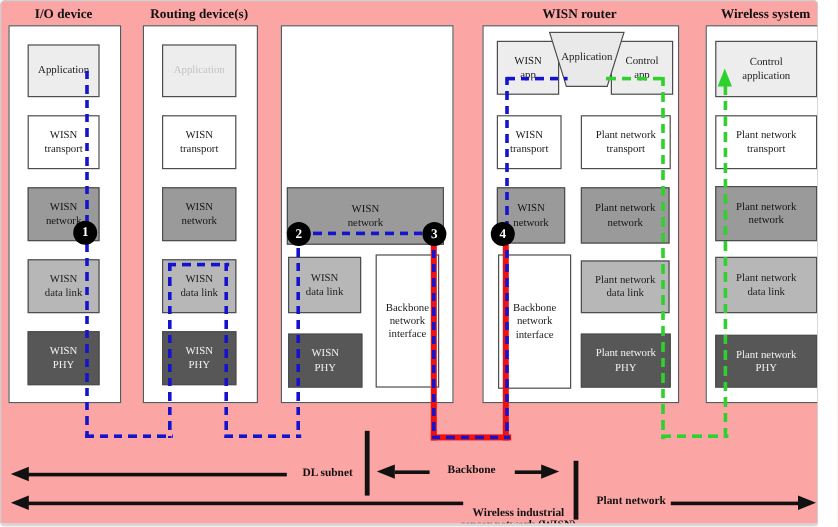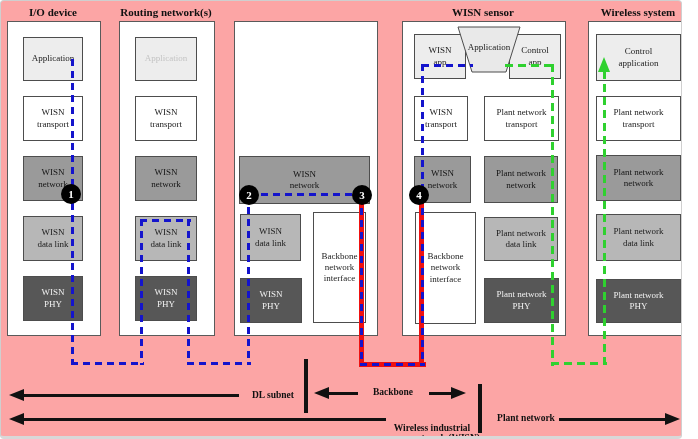--- a/index.html
+++ b/index.html
@@ -38,22 +38,22 @@
   .tri-r{position:absolute;width:0;height:0;border-top:6px solid transparent;border-bottom:6px solid transparent;border-left:15px solid #111;z-index:4;}
   .tri-u{position:absolute;width:0;height:0;border-left:6px solid transparent;border-right:6px solid transparent;border-bottom:15px solid #2fd12f;z-index:6;}
   .flabel{position:absolute;font-weight:bold;font-size:9.5px;color:#111;white-space:pre-line;text-align:center;z-index:5;}
 </style>
 </head>
 <body>
 
 <div id="canvas">
 
   <div class="coltitle" style="left:6px;width:92px;">I/O device</div>
-  <div class="coltitle" style="left:118px;width:94px;">Routing network(s)</div>
-  <div class="coltitle" style="left:401px;width:162px;">WISN sensor</div>
+  <div class="coltitle" style="left:118px;width:94px;">Routing device(s)</div>
+  <div class="coltitle" style="left:401px;width:162px;">WISN router</div>
   <div class="coltitle" style="left:587px;width:100px;">Wireless system</div>
 
   <div class="outer" style="left:6px;top:20px;width:92px;height:313px;"></div>
   <div class="outer" style="left:118px;top:20px;width:94px;height:313px;"></div>
   <div class="outer" style="left:233px;top:20px;width:142px;height:313px;"></div>
   <div class="outer" style="left:401px;top:20px;width:162px;height:313px;"></div>
   <div class="outer" style="left:587px;top:20px;width:100px;height:313px;"></div>
 
   <div class="box f-app" style="left:22px;top:36px;width:60px;height:44px;">Application</div>
   <div class="box" style="left:22px;top:95px;width:60px;height:45px;">WISN

